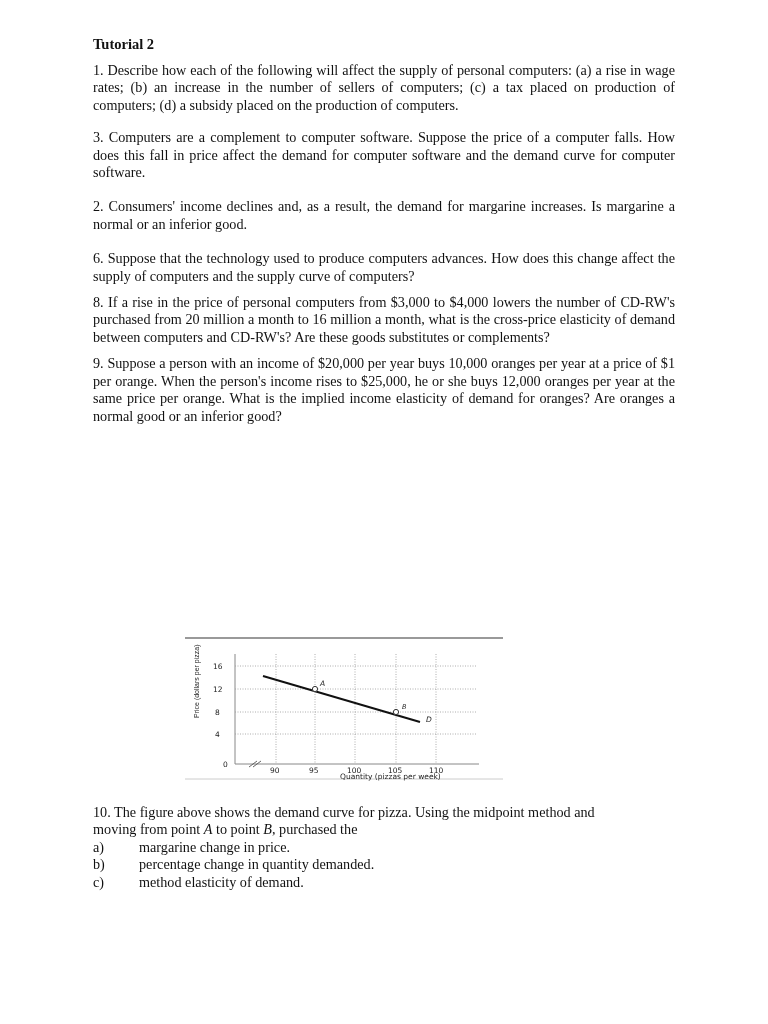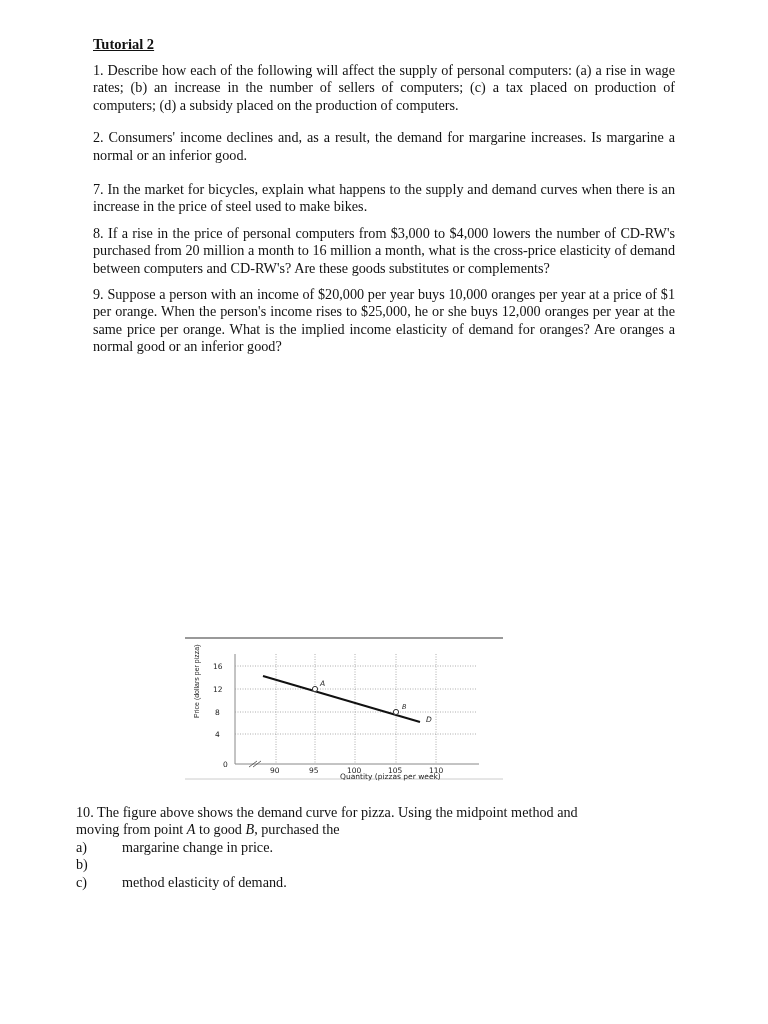--- a/index.html
+++ b/index.html
@@ -1,33 +1,34 @@
 <!DOCTYPE html>
 <html><head>
 <meta charset="utf-8">
 <style>
   html, body { margin:0; padding:0; background:#ffffff; }
   body { width:768px; height:1024px; position:relative; overflow:hidden;
          font-family:"Liberation Serif", serif; color:#111; }
   .page { position:absolute; left:93px; top:36px; width:582px; }
-  .title { font-weight:bold; text-decoration:underline; font-size:14.5px; margin:0 0 9px 0; }
+  .title { font-weight:bold; font-size:14.5px; margin:0 0 9px 0; }
   .q { font-size:14.2px; line-height:17.4px; text-align:justify; margin:0; }
   .figure { position:absolute; left:185px; top:636px; width:318px; height:146px; }
-  .q10 { position:absolute; left:76px; top:804px; width:582px; font-size:14.2px; line-height:17.4px; }
+  .q10 { position:absolute; left:93px; top:804px; width:582px; font-size:14.2px; line-height:17.4px; }
   .sub { display:flex; }
   .sub .lbl { width:46px; }
 </style>
 </head>
 <body>
 
 <div class="page">
   <p class="title">Tutorial 2</p>
   <p class="q" style="margin-bottom:15px">1. Describe how each of the following will affect the supply of personal computers: (a) a rise in wage rates; (b) an increase in the number of sellers of computers; (c) a tax placed on production of computers; (d) a subsidy placed on the production of computers.</p>
+  <p class="q" style="margin-bottom:17px">3. Computers are a complement to computer software. Suppose the price of a computer falls. How does this fall in price affect the demand for computer software and the demand curve for computer software.</p>
   <p class="q" style="margin-bottom:17px">2. Consumers' income declines and, as a result, the demand for margarine increases. Is margarine a normal or an inferior good.</p>
-  <p class="q" style="margin-bottom:9px">7. In the market for bicycles, explain what happens to the supply and demand curves when there is an increase in the price of steel used to make bikes.</p>
+  <p class="q" style="margin-bottom:9px">6. Suppose that the technology used to produce computers advances. How does this change affect the supply of computers and the supply curve of computers?</p>
   <p class="q" style="margin-bottom:9px">8. If a rise in the price of personal computers from $3,000 to $4,000 lowers the number of CD-RW's purchased from 20 million a month to 16 million a month, what is the cross-price elasticity of demand between computers and CD-RW's? Are these goods substitutes or complements?</p>
   <p class="q">9. Suppose a person with an income of $20,000 per year buys 10,000 oranges per year at a price of $1 per orange. When the person's income rises to $25,000, he or she buys 12,000 oranges per year at the same price per orange. What is the implied income elasticity of demand for oranges? Are oranges a normal good or an inferior good?</p>
 </div>
 
 <div class="figure">
   <svg width="318" height="146" viewBox="0 0 318 146">
     <line x1="0" y1="2" x2="318" y2="2" stroke="#999" stroke-width="2"></line>
     <line x1="0" y1="143" x2="318" y2="143" stroke="#ccc" stroke-width="1"></line>
 
     <line x1="50" y1="18" x2="50" y2="128" stroke="#888" stroke-width="1"></line>
@@ -69,25 +70,26 @@
       <text x="203" y="137">105</text>
       <text x="244" y="137">110</text>
       <text x="155" y="143" font-size="7.5">Quantity (pizzas per week)</text>
       <text transform="translate(14,82) rotate(-90)" font-size="7" font-family="Liberation Sans Narrow, Liberation Sans, sans-serif">Price (dollars per pizza)</text>
     </g>
   </svg>
 </div>
 
 <div class="q10">
   <div>10. The figure above shows the demand curve for pizza. Using the midpoint method and</div>
-  <div><span>moving from point </span><i>A</i><span> to good </span><i>B</i><span>, purchased the</span></div>
+  <div><span>moving from point </span><i>A</i><span> to point </span><i>B</i><span>, purchased the</span></div>
   <div class="sub">
       <span class="lbl">a)</span>
       <span>margarine change in price.</span>
     </div>
   <div class="sub">
       <span class="lbl">b)</span>
+      <span>percentage change in quantity demanded.</span>
     </div>
   <div class="sub">
       <span class="lbl">c)</span>
       <span>method elasticity of demand.</span>
     </div>
 </div>
 
 </body></html>

